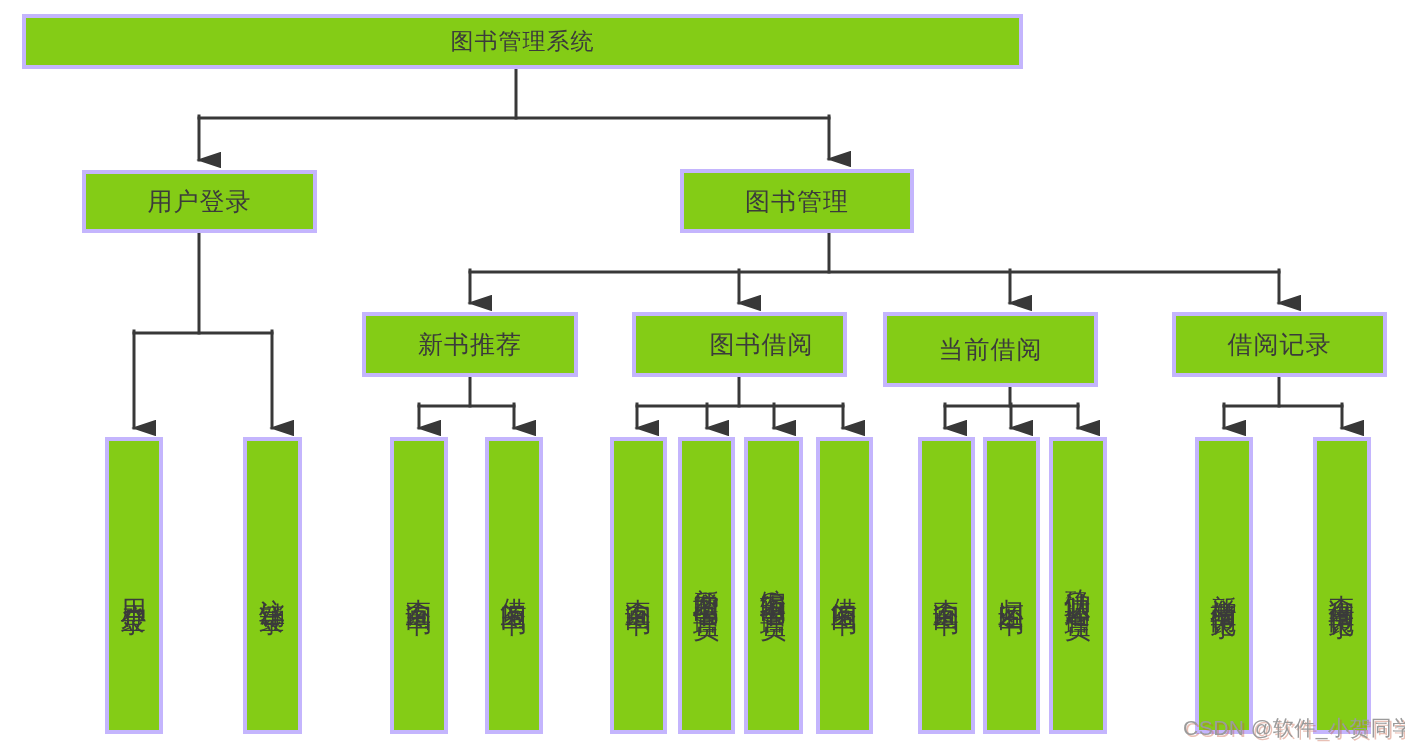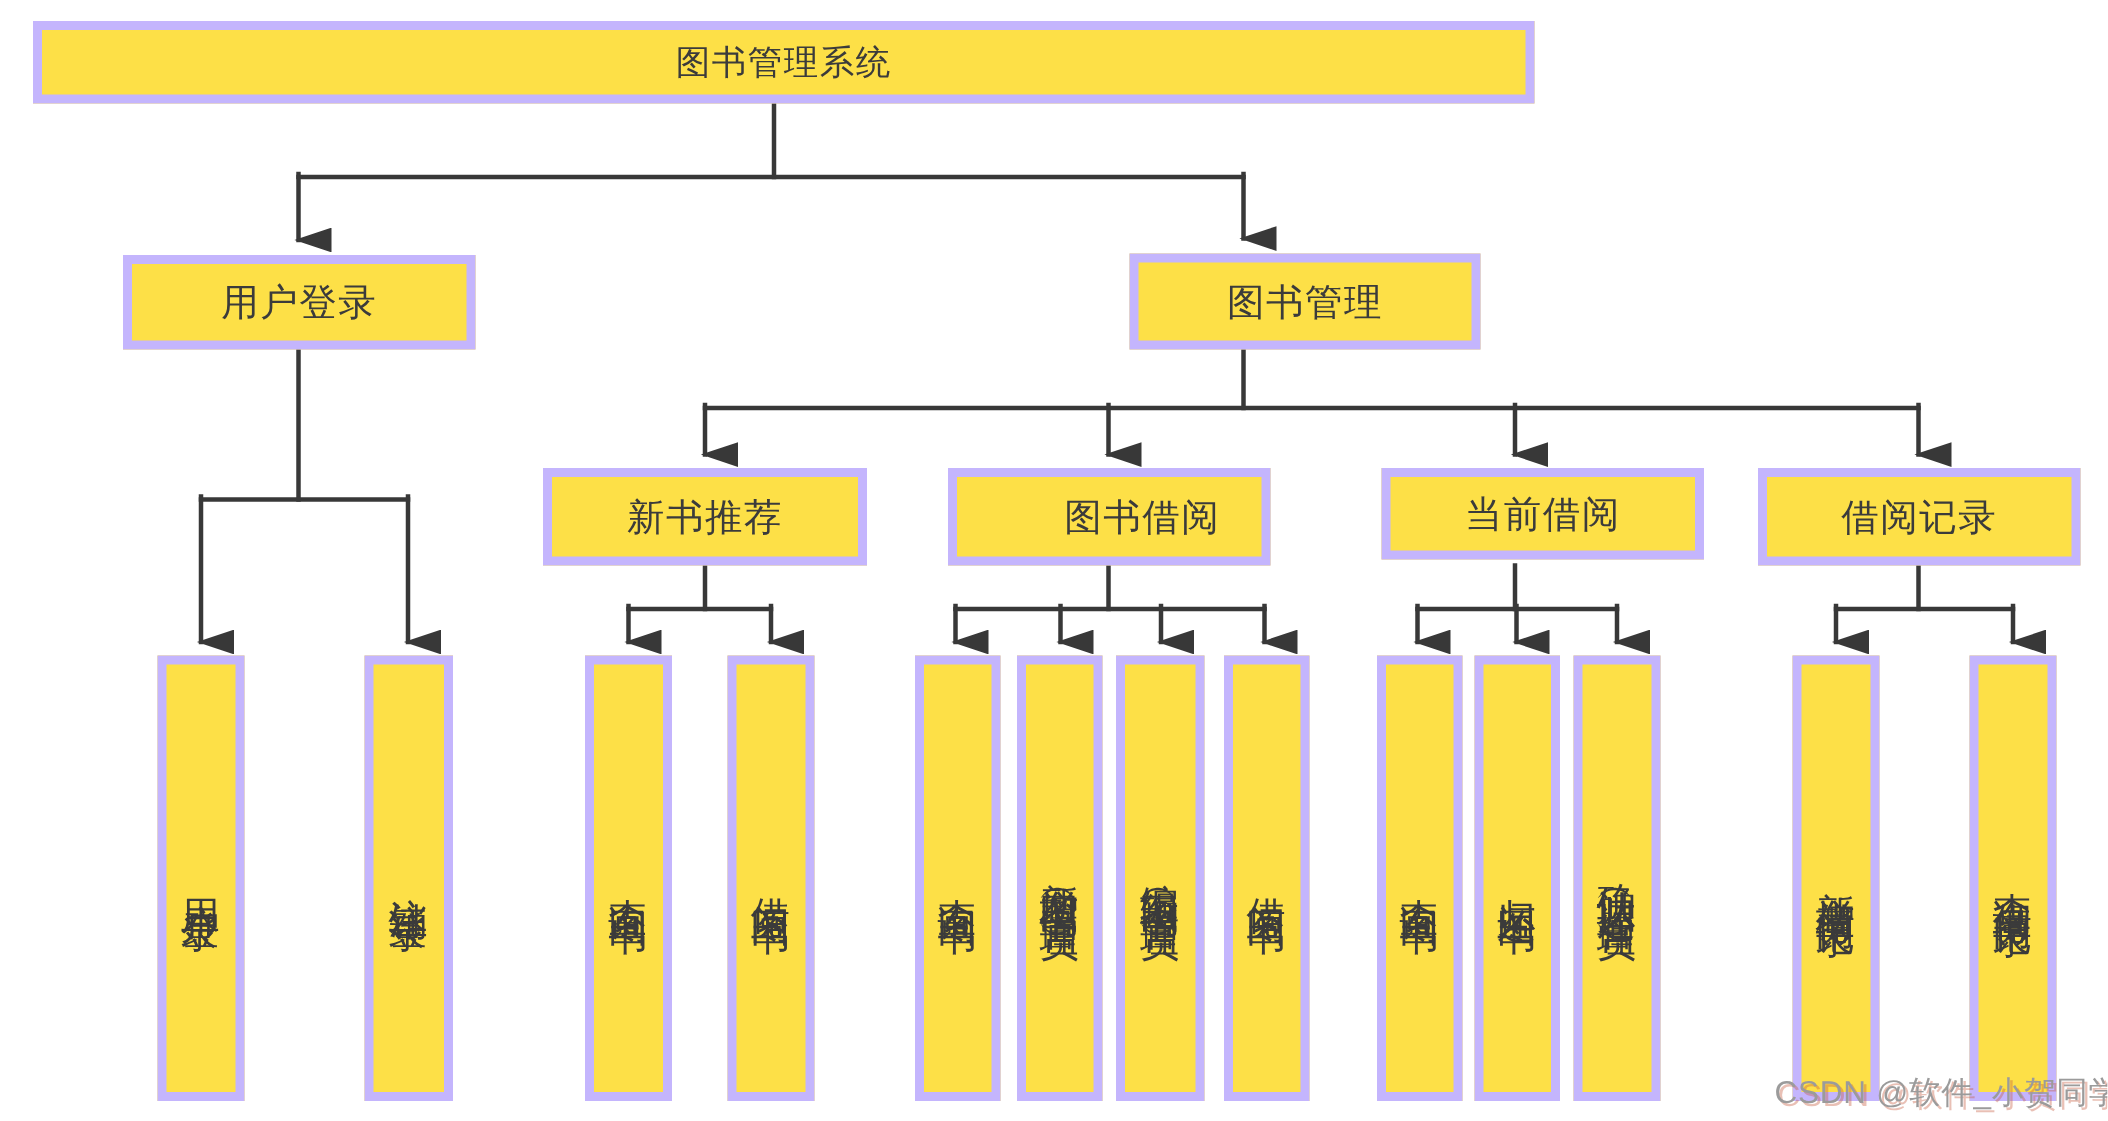--- a/index.html
+++ b/index.html
@@ -23,22 +23,22 @@
   .connectors line {
     stroke: #383838;
     stroke-width: 3;
     stroke-linecap: square;
   }
   .connectors .ah-fill { fill: #383838; }
 
   .node {
     position: absolute;
     z-index: 2;
-    background: #fde047;
-    border: 6px solid #c4b5fd;
+    background: #84cc16;
+    border: 4px solid #c4b5fd;
     color: #3b3b3b;
     display: flex;
     align-items: center;
     justify-content: center;
     text-align: center;
   }
   .hnode { font-size: 25px; letter-spacing: 1px; }
   .hnode.root-node { font-size: 23px; }
 
   .vnode span {
@@ -129,31 +129,31 @@
     </g>
   </svg>
 
   <div class="node hnode root-node" style="left:22px; top:14px; width:1001px; height:55px;">
     <span>图书管理系统</span>
   </div>
 
   <div class="node hnode" style="left:82px; top:170px; width:235px; height:63px;">
     <span>用户登录</span>
   </div>
-  <div class="node hnode" style="left:753px; top:169px; width:234px; height:64px;">
+  <div class="node hnode" style="left:680px; top:169px; width:234px; height:64px;">
     <span>图书管理</span>
   </div>
 
   <div class="node hnode" style="left:362px; top:312px; width:216px; height:65px;align-items:center;">
     <span>新书推荐</span>
   </div>
   <div class="node hnode" style="left:632px; top:312px; width:215px; height:65px;padding-left:44px;">
     <span>图书借阅</span>
   </div>
-  <div class="node hnode" style="left:921px; top:312px; width:215px; height:61px;">
+  <div class="node hnode" style="left:883px; top:312px; width:215px; height:75px;">
     <span>当前借阅</span>
   </div>
   <div class="node hnode" style="left:1172px; top:312px; width:215px; height:65px;text-align:right;">
     <span>借阅记录</span>
   </div>
 
   <div class="node vnode" style="left:105px; top:437px; width:58px; height:297px;">
     <span>用户登录</span>
   </div>
   <div class="node vnode" style="left:243px; top:437px; width:59px; height:297px;">

